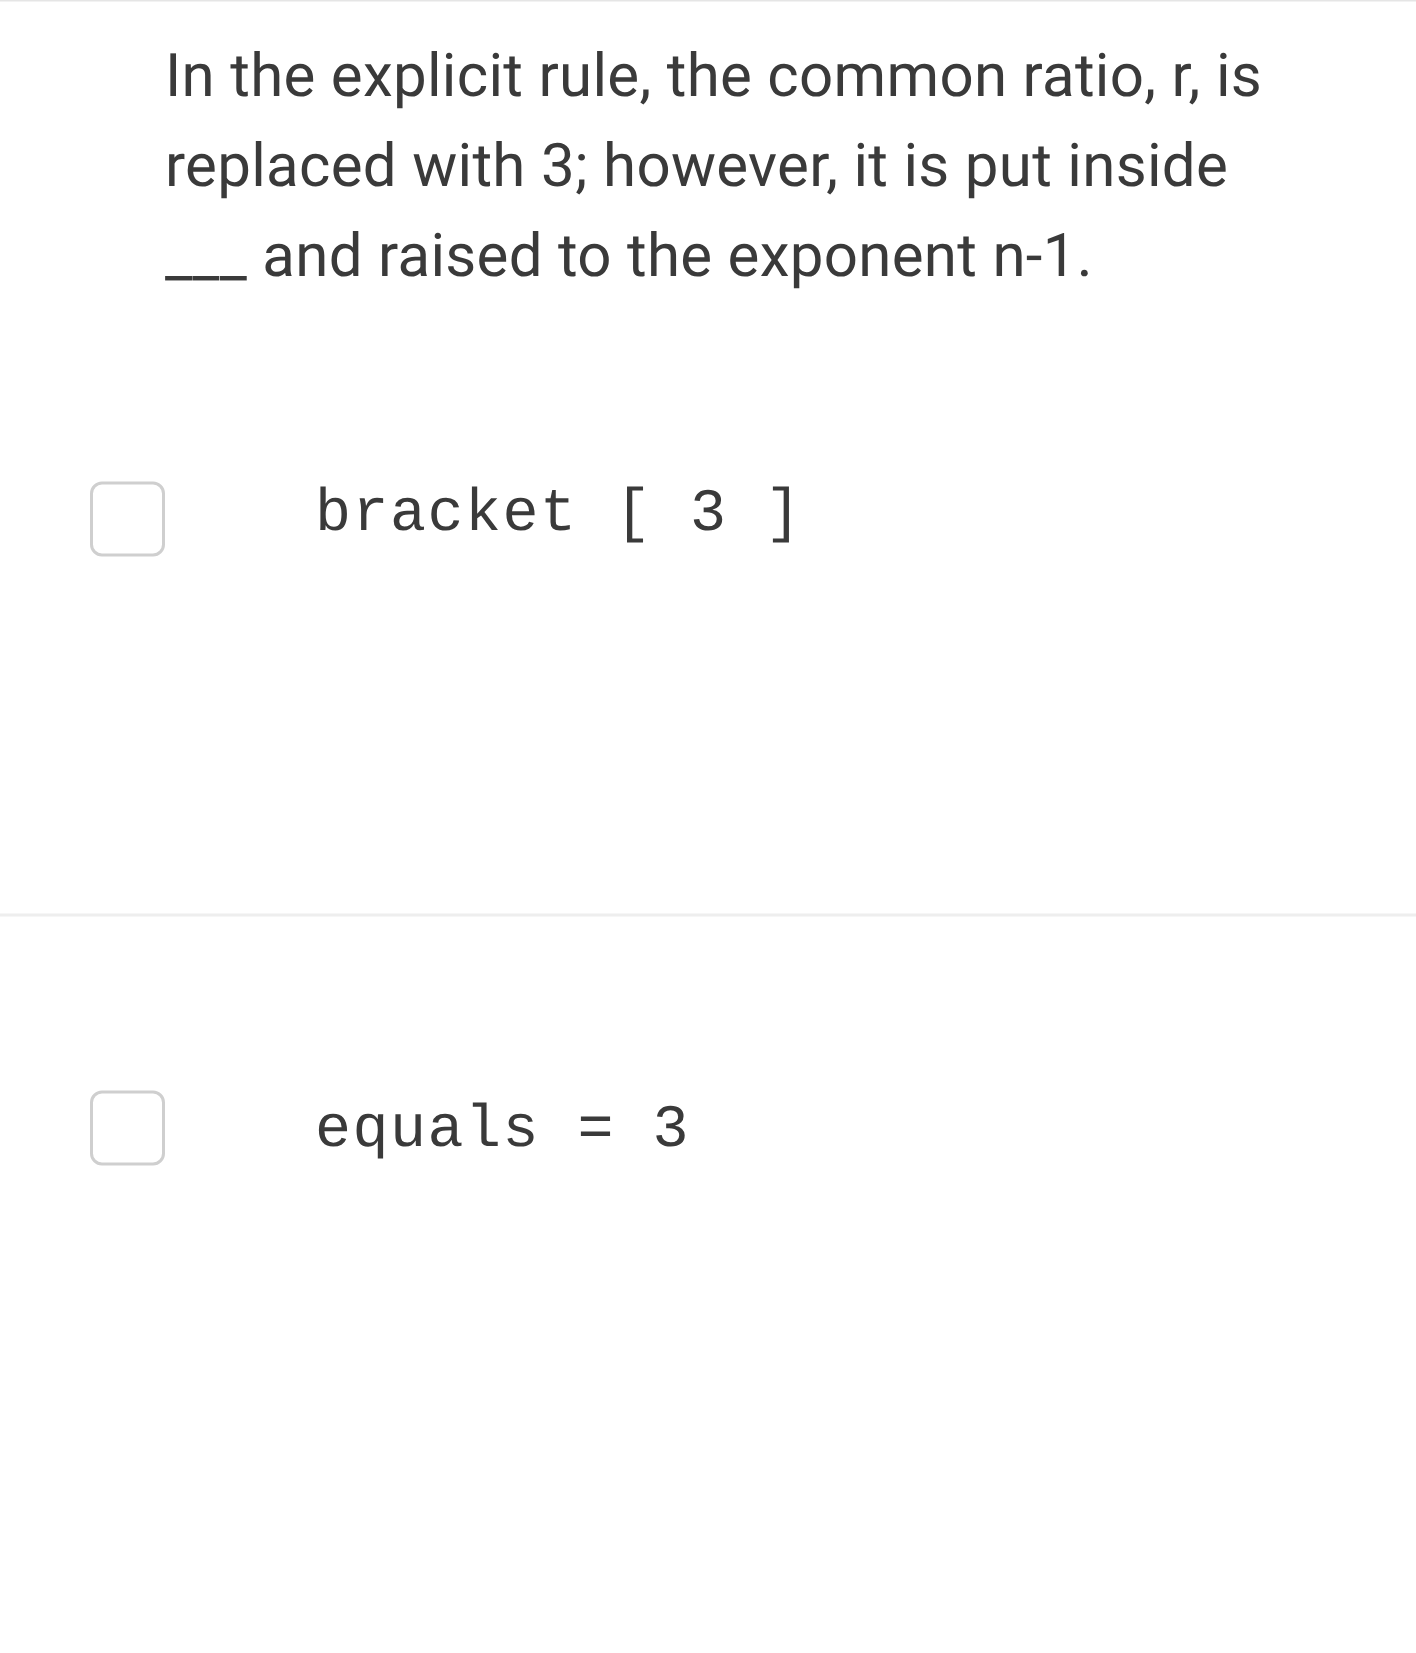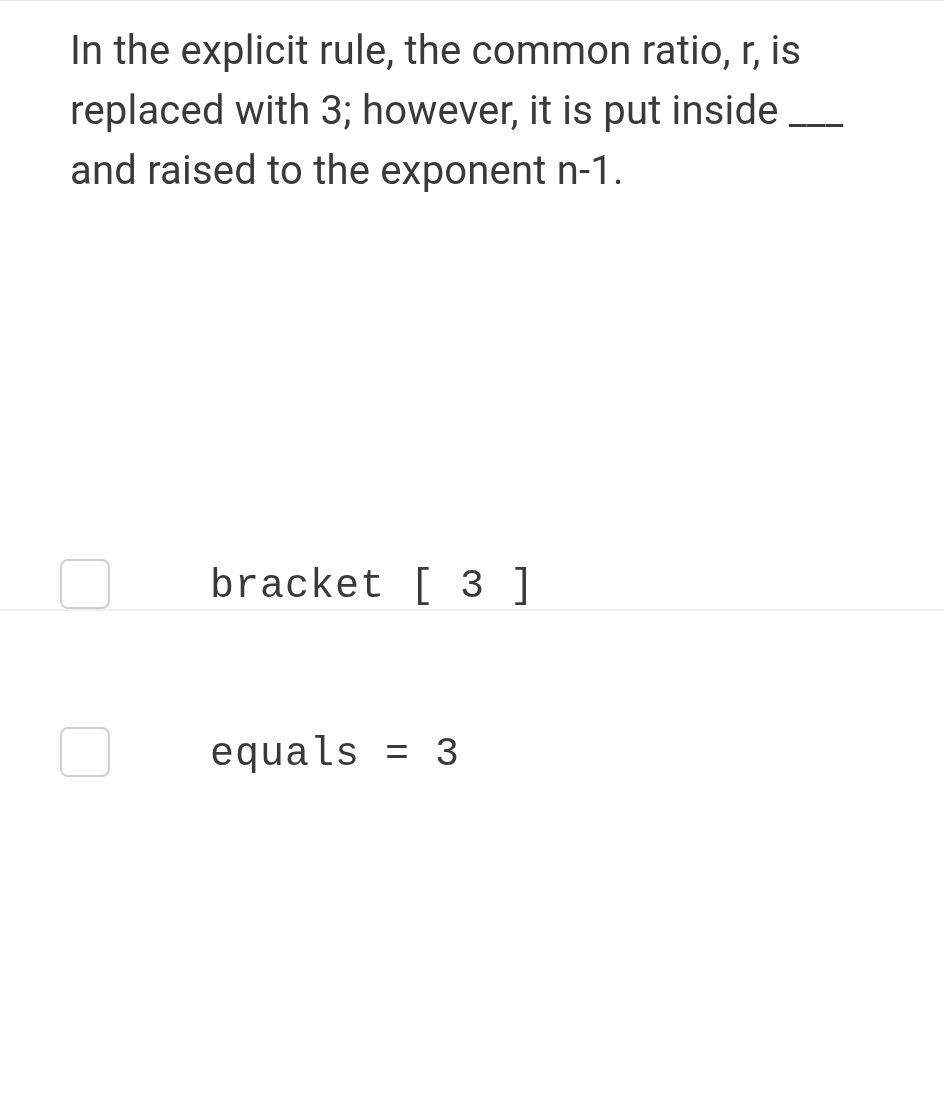--- a/index.html
+++ b/index.html
@@ -14,34 +14,36 @@
   .container {
     width: 100%;
     border-top: 1px solid #e5e5e5;
   }
   .question {
     padding: 20px 70px 0 70px;
     font-size: 40px;
     line-height: 1.5;
     letter-spacing: 0.2px;
     color: #3a3a3a;
+    margin-left: 40px;
   }
   .options {
     margin-top: 120px;
   }
   .option-row {
     display: flex;
-    align-items: flex-end;
+    align-items: flex-start;
     padding: 0 60px;
     height: 290px;
     border-bottom: 2px solid #eeeeee;
   }
   .option-row:last-child {
     border-bottom: none;
     height: 176px;
+    align-items: flex-end;
     padding-bottom: 10px;
   }
   .checkbox {
     width: 50px;
     height: 50px;
     border: 2px solid #cfcfcf;
     border-radius: 8px;
     background: #fff;
     flex: 0 0 auto;
     margin-right: 100px;

